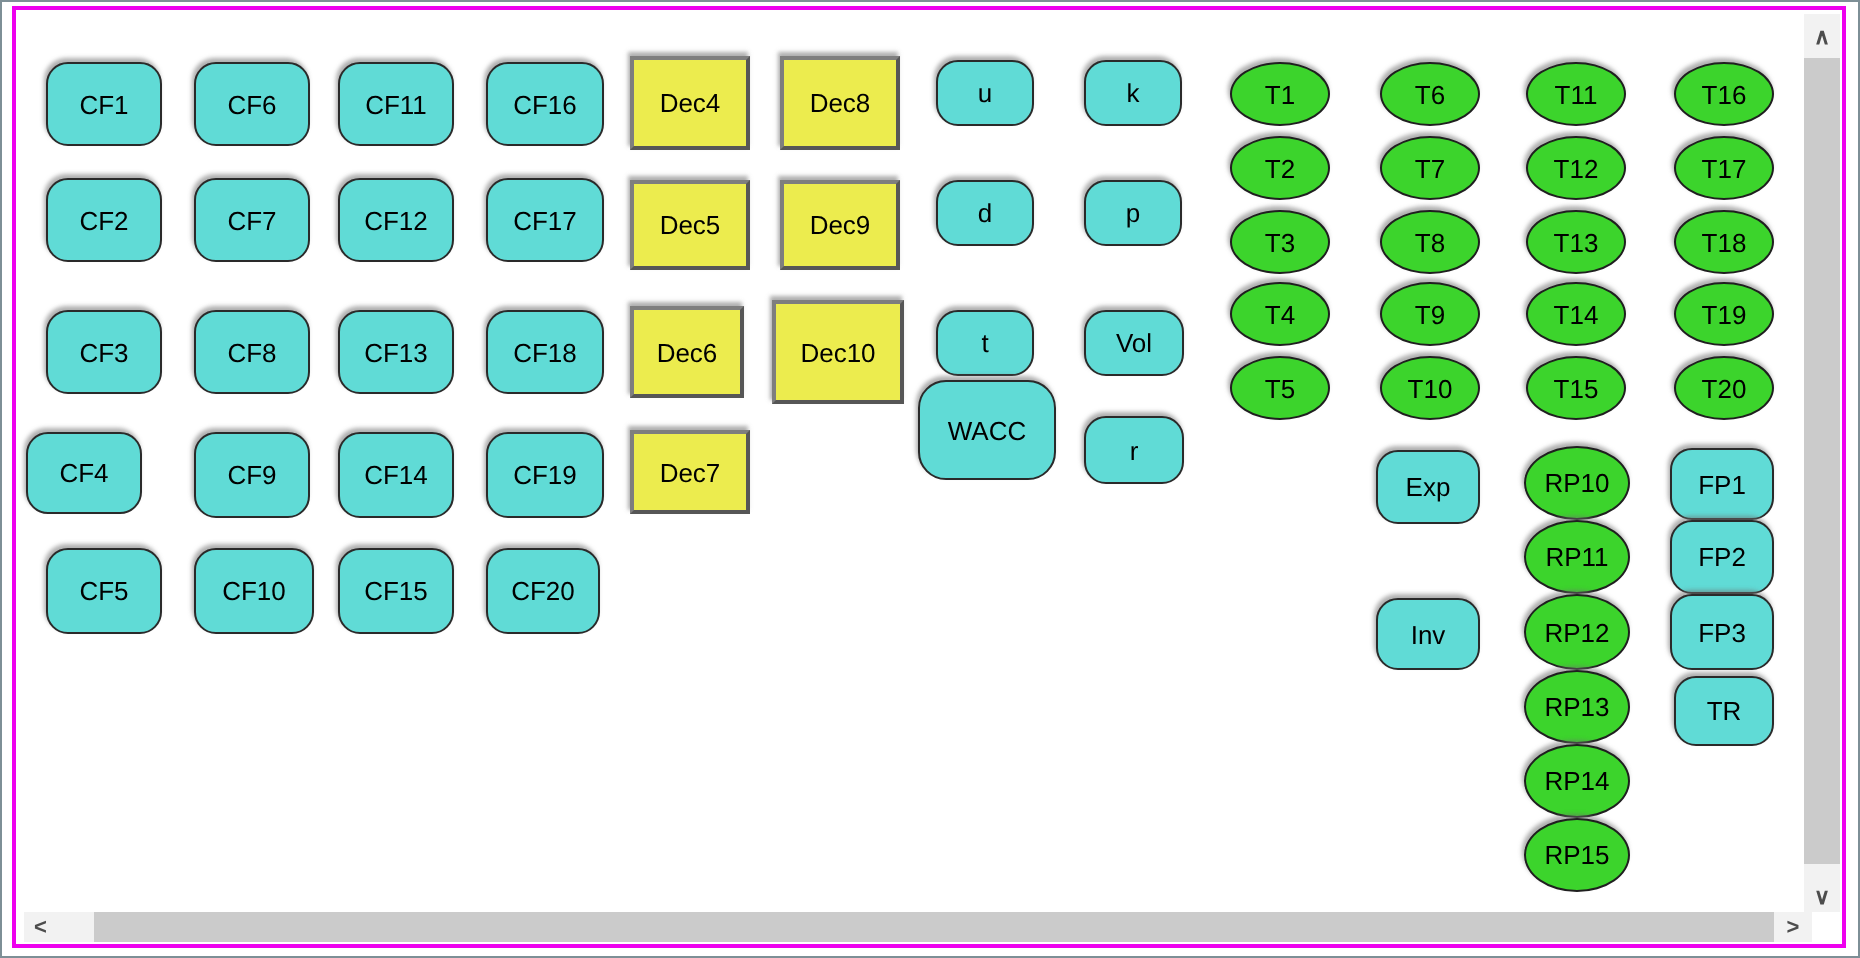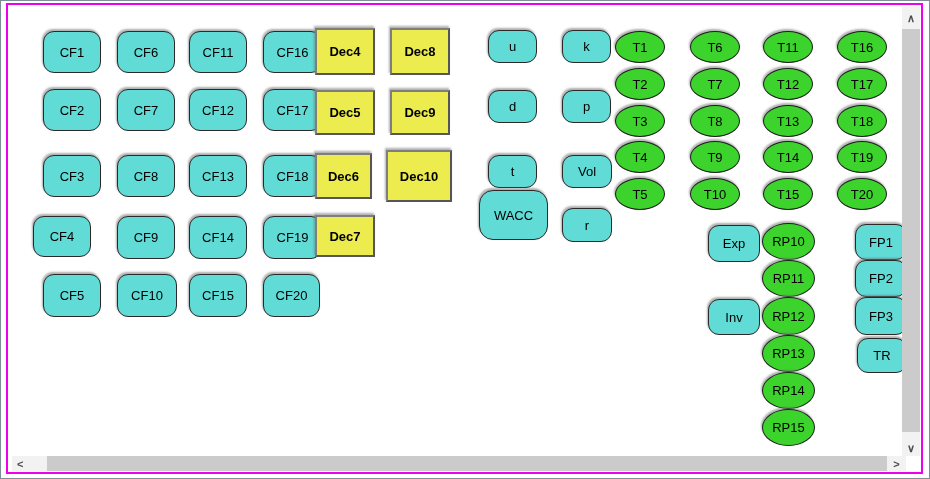--- a/index.html
+++ b/index.html
@@ -17,26 +17,26 @@
     position:absolute;left:6px;top:3px;width:917px;height:471px;
     border:2px solid #ee00ee;box-sizing:border-box;background:#ffffff;
   }
   .shape{
     position:absolute;box-sizing:border-box;
     display:flex;align-items:center;justify-content:center;
     font-size:13px;color:#000;text-align:center;
     box-shadow:-1px -2px 2px rgba(110,110,110,0.55);
   }
   .btn{ 
-    background:#60dbd6;border:1.5px solid #2a2a2a;border-radius:11px;margin-left:20px;
+    background:#60dbd6;border:1.5px solid #2a2a2a;border-radius:11px;
   }
   .btn.big{border-radius:14px;}
   .dec{ 
     background:#ecec4e;border:2px solid #7e7e7e;
-    border-right-color:#565656;border-bottom-color:#565656;font-weight:bold;
+    border-right-color:#565656;border-bottom-color:#565656;
   }
   .ell{ 
     background:#3cd42c;border:1.5px solid #1f1f1f;border-radius:50%;
   }
   
   .vscroll{
     position:absolute;left:902px;top:7px;width:18px;height:449px;
     background:#f2f2f2;
   }
   .vthumb{position:absolute;left:0;top:22px;width:18px;height:403px;background:#cbcbcb;}

